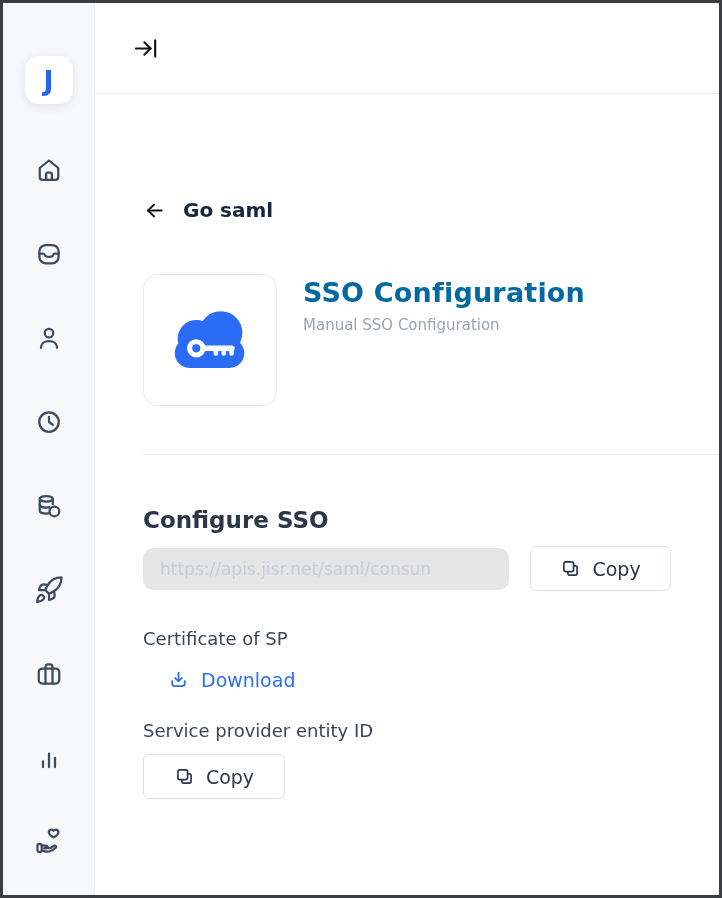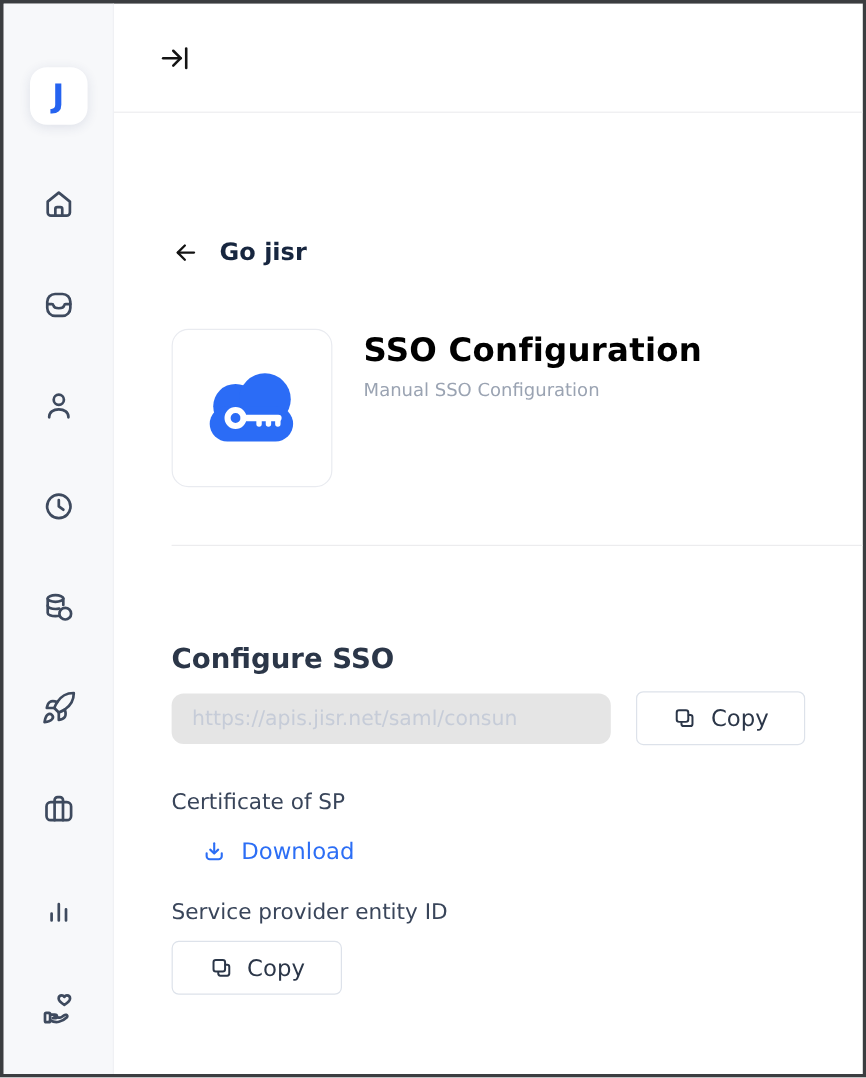--- a/index.html
+++ b/index.html
@@ -38,24 +38,24 @@
   .content { padding:0 48px; }
   .go-back { margin-top:104px; display:flex; align-items:center; gap:17px;
              font-size:20px; font-weight:600; color:#17263f; cursor:pointer; width:max-content; }
   .go-back svg { width:23px; height:23px; stroke:#121212; fill:none;
                  stroke-width:2; stroke-linecap:round; stroke-linejoin:round; }
   .app-row { margin-top:52px; display:flex; gap:26px; }
   .app-tile { width:134px; height:132px; box-sizing:border-box; background:#fff;
               border:1px solid #e9ebf0; border-radius:14px;
               display:flex; align-items:center; justify-content:center; }
   .app-tile svg { width:94px; height:67px; display:block; }
-  .titles h1 { margin:3px 0 0; font-size:27px; font-weight:bold; color:#000000; letter-spacing:.2px; }
+  .titles h1 { margin:3px 0 0; font-size:27px; font-weight:bold; color:#0369a1; letter-spacing:.2px; }
   .titles p  { margin:8px 0 0; font-size:15px; color:#9aa3b2; }
   .divider { margin:48px -48px 0 0; border:none; height:1px; background:#ececee; }
-  .section-title { margin:82px 0 0; font-size:23px; font-weight:bold; color:#2b3648; }
+  .section-title { margin:52px 0 0; font-size:23px; font-weight:bold; color:#2b3648; }
   .field-label { margin-top:37px; font-size:18px; font-weight:500; color:#39455a; }
   .field-label.tight { }
   .field-label.mid   { margin-top:26px; }
   .input-row { margin-top:13px; display:flex; align-items:center; gap:21px; }
   .text-input { width:369px; height:42px; box-sizing:border-box; background:#e5e5e5;
                 border:none; border-radius:10px; padding:0 17px; font-size:17px;
                 font-family:inherit; color:#3a465c; outline:none; }
   .text-input::placeholder { color:#c6ccd8; }
   .copy-btn { width:142px; height:45px; box-sizing:border-box; background:#fff;
               border:1px solid #dde2ea; border-radius:6px; cursor:pointer;
@@ -154,21 +154,21 @@
       </button>
     </header>
 
     <div class="content">
 
       <div class="go-back">
         <svg viewBox="0 0 24 24">
           <path d="M19.5 12h-14"></path>
           <path d="M11.5 5.8 5.3 12l6.2 6.2"></path>
         </svg>
-        <span>Go jisr</span>
+        <span>Go saml</span>
       </div>
 
       <div class="app-row">
         <div class="app-tile">
           <svg viewBox="0 0 48 34">
             <g fill="#2B6CF6">
               <circle cx="17" cy="16" r="9.5"></circle>
               <circle cx="29.5" cy="13" r="11"></circle>
               <rect x="6" y="16" width="35.5" height="15" rx="7.5"></rect>
             </g>

